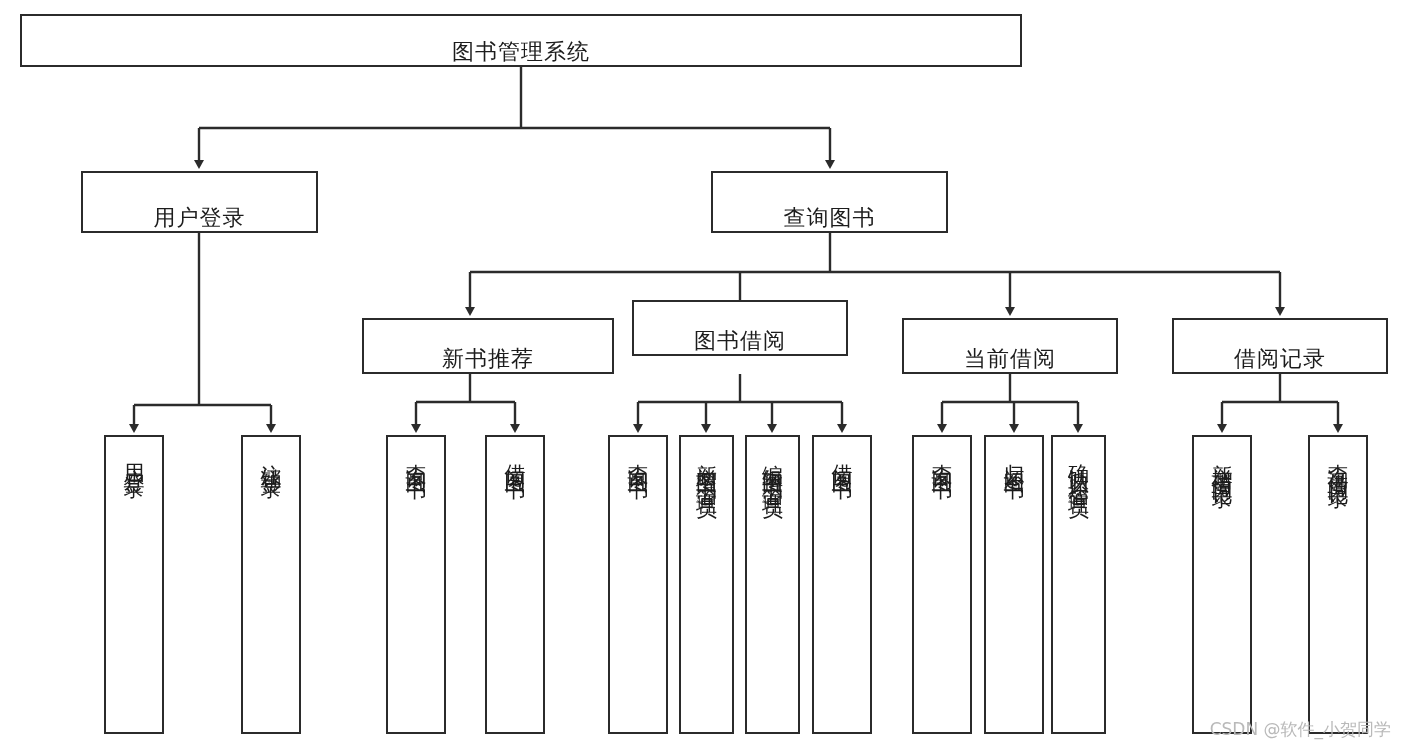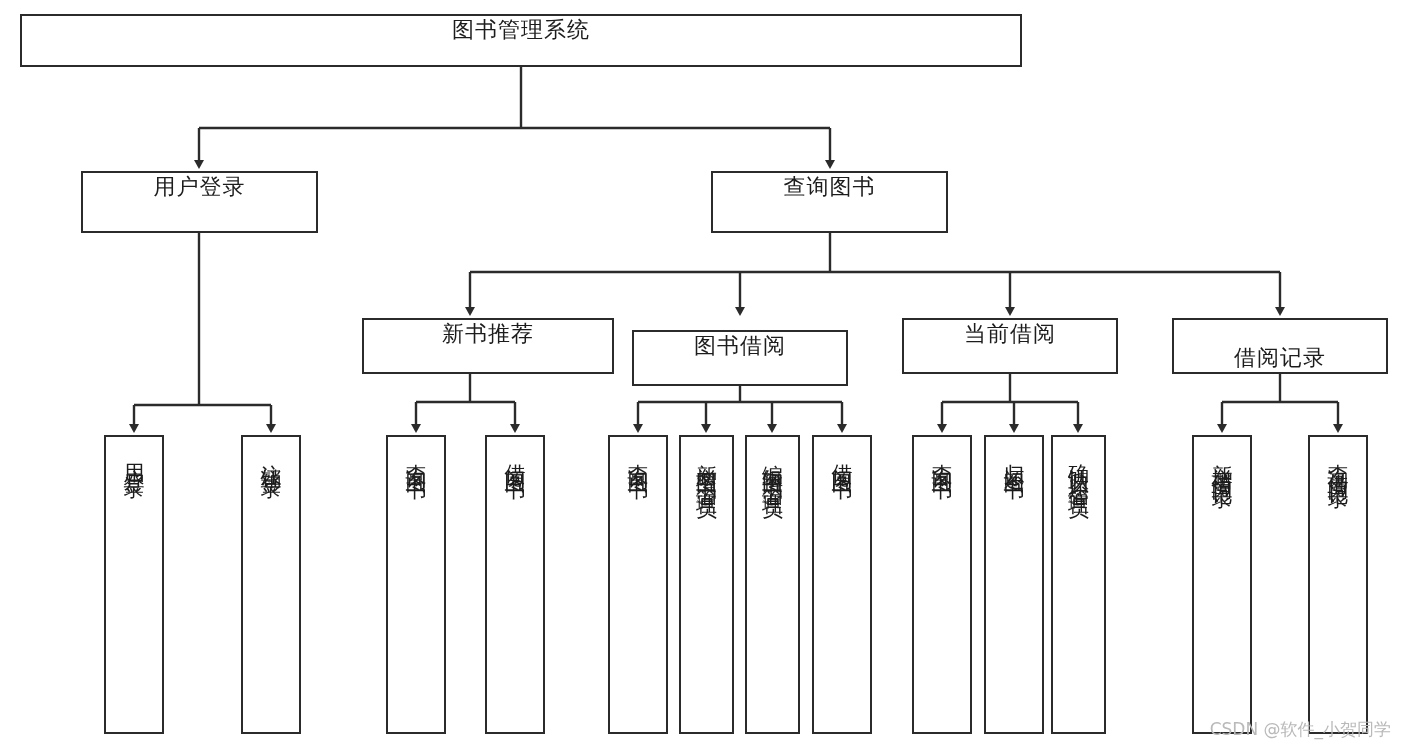--- a/index.html
+++ b/index.html
@@ -16,21 +16,21 @@
     left:0;top:0;
     width:1405px;height:747px;
     pointer-events:none;
   }
   .node{
     position:absolute;
     box-sizing:border-box;
     background:#ffffff;
     border:2px solid #2b2b2b;
     display:flex;
-    align-items:flex-start;
+    align-items:flex-end;
     justify-content:center;
     z-index:2;
   }
   .node .lbl{
     color:#1c1c1c;
     font-size:21px;
     line-height:1.25;
     letter-spacing:1px;
     white-space:nowrap;
     text-align:center;
@@ -123,21 +123,21 @@
   <div class="node h" id="n-l2-0" style="left: 81px; top: 171px; width: 237px; height: 62px; border-color: rgb(43, 43, 43); background: rgb(255, 255, 255);">
     <span class="lbl" style="color: rgb(28, 28, 28);">用户登录</span>
   </div>
   <div class="node h" id="n-l2-1" style="left: 711px; top: 171px; width: 237px; height: 62px; border-color: rgb(43, 43, 43); background: rgb(255, 255, 255);">
     <span class="lbl" style="color: rgb(28, 28, 28);">查询图书</span>
   </div>
 
   <div class="node h" id="n-l3-0" style="left: 362px; top: 318px; width: 252px; height: 56px; border-color: rgb(43, 43, 43); background: rgb(255, 255, 255);">
     <span class="lbl" style="color: rgb(28, 28, 28);">新书推荐</span>
   </div>
-  <div class="node h" id="n-l3-1" style="left: 632px; top: 330px; width: 216px; height: 56px; border-color: rgb(43, 43, 43); background: rgb(255, 255, 255);">
+  <div class="node h" id="n-l3-1" style="left: 632px; top: 300px; width: 216px; height: 56px; border-color: rgb(43, 43, 43); background: rgb(255, 255, 255);">
     <span class="lbl" style="color: rgb(28, 28, 28);">图书借阅</span>
   </div>
   <div class="node h" id="n-l3-2" style="left: 902px; top: 318px; width: 216px; height: 56px; border-color: rgb(43, 43, 43); background: rgb(255, 255, 255);">
     <span class="lbl" style="color: rgb(28, 28, 28);">当前借阅</span>
   </div>
   <div class="node h" id="n-l3-3" style="left: 1172px; top: 318px; width: 216px; height: 56px; border-color: rgb(43, 43, 43); background: rgb(255, 255, 255);">
     <span class="lbl" style="color: rgb(28, 28, 28); margin-top: 24px;">借阅记录</span>
   </div>
 
   <div class="node vert" id="n-leaf-0" style="left: 104px; top: 435px; width: 60px; height: 299px; border-color: rgb(43, 43, 43); background: rgb(255, 255, 255);">

